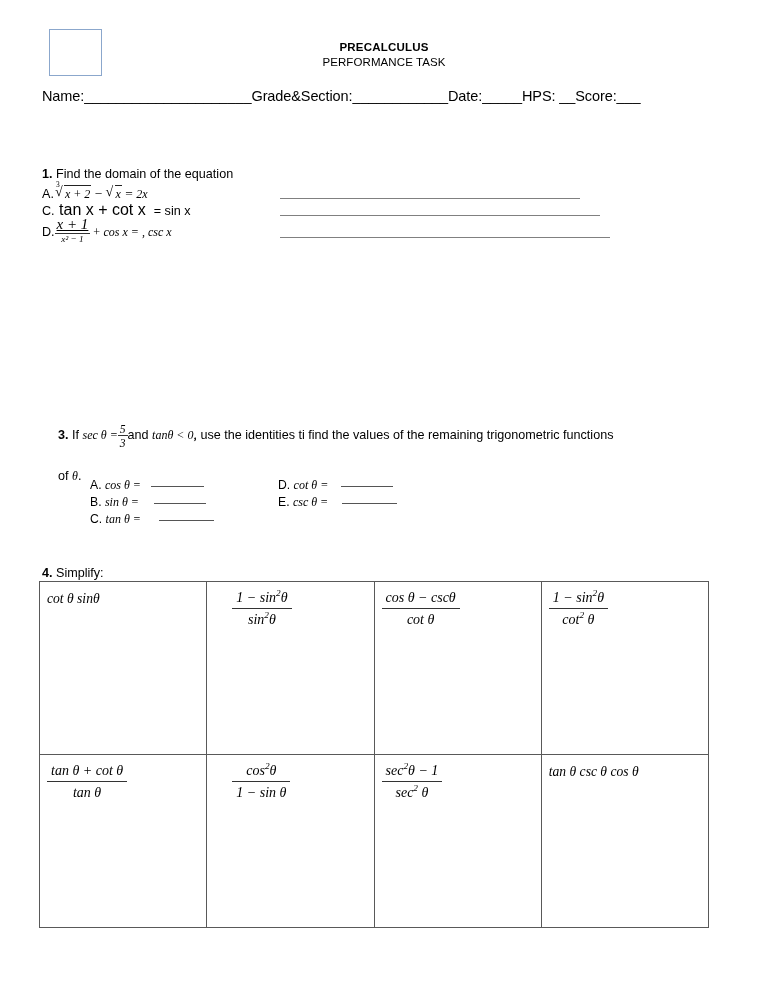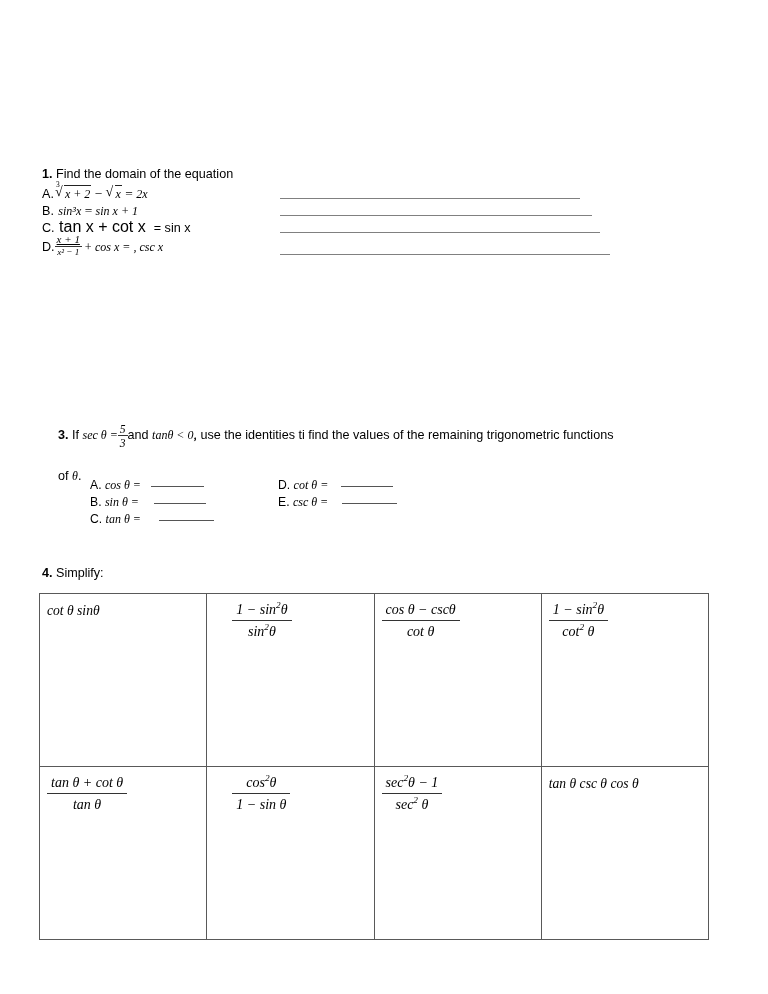--- a/index.html
+++ b/index.html
@@ -152,21 +152,21 @@
   .frac > .num {
     display: block;
     border-bottom: 1.1px solid #333;
     padding: 0 2px 0px 2px;
   }
   .frac > .den {
     display: block;
     padding: 1px 2px 0 2px;
   }
   .frac.small { font-size: 9.6px; }
-  .frac.small .num { font-size: 11px; text-decoration: underline; }
+  .frac.small .num { font-size: 15px; text-decoration: underline; }
   .frac.small .den { font-size: 9.2px; }
 
   
   .q2 {
     position: absolute;
     left: 42px;
     top: 297px;
     width: 690px;
     font-size: 12.6px;
     white-space: nowrap;
@@ -209,21 +209,21 @@
   
   .q4-label {
     position: absolute;
     left: 42px;
     top: 566px;
     font-size: 12.6px;
   }
   .q4-table {
     position: absolute;
     left: 39px;
-    top: 593px;
+    top: 581px;
     width: 670px;
     border-collapse: collapse;
     table-layout: fixed;
   }
   .q4-table td {
     border: 1px solid #595959;
     vertical-align: top;
     padding: 7px 0 0 7px;
     height: 173px;
   }
@@ -257,39 +257,42 @@
     font-size: 0.66em;
     vertical-align: super;
     line-height: 0;
   }
 </style>
 </head>
 <body>
 
 <div class="page">
 
+  <div class="header-zone">
+    <div class="logo-box"></div>
+    <div class="title-block">
+      <div class="title-main">PRECALCULUS</div>
+      <div class="title-sub">PERFORMANCE TASK</div>
+    </div>
+    <div class="id-line">Name:_____________________Grade&amp;Section:____________Date:_____HPS: __Score:___</div>
+  </div>
 
   <div class="q1">
     <div class="q1-stem">
       <span class="qnum">1.</span>
       <span>Find the domain of the equation</span>
     </div>
 
     <div class="q1-list">
 
       <div class="q1-row">
         <span class="q1-label">A.</span><span class="q1-expr"><span class="rad"><span class="sign">√</span><span class="idx">3</span><span class="bar"><span class="mi">x + 2</span></span></span><span class="mn">&nbsp;−&nbsp;</span><span class="rad"><span class="sign">√</span><span class="bar"><span class="mi">x</span></span></span><span class="mn">&nbsp;=&nbsp;</span><span class="mi">2x</span></span>
         <span class="q1-blank" style="left:238px; top:14px; width:300px;"></span>
       </div>
 
-      <div class="q1-row">
-        <span class="q1-label">B.</span>
-        <span class="mi"><span>sin³x</span></span><span class="mn">&nbsp;=&nbsp;</span><span class="mi">sin x + 1</span>
-        <span class="q1-blank" style="left:238px; top:14px; width:312px;"></span>
-      </div>
 
       <div class="q1-row">
         <span class="q1-label">C.</span>
         <span style="font-size:16px;">tan x + cot x</span>
         <span style="font-size:12.6px;">&nbsp;=&nbsp;</span><span style="font-size:12.6px;">sin x</span>
         <span class="q1-blank" style="left:238px; top:14px; width:320px;"></span>
       </div>
 
       <div class="q1-row tall">
         <span class="q1-label">D.</span><span class="frac small"><span class="num">x + 1</span><span class="den">x² − 1</span></span><span class="mi" style="margin-left:2px;">+ cos x = , csc x</span>

